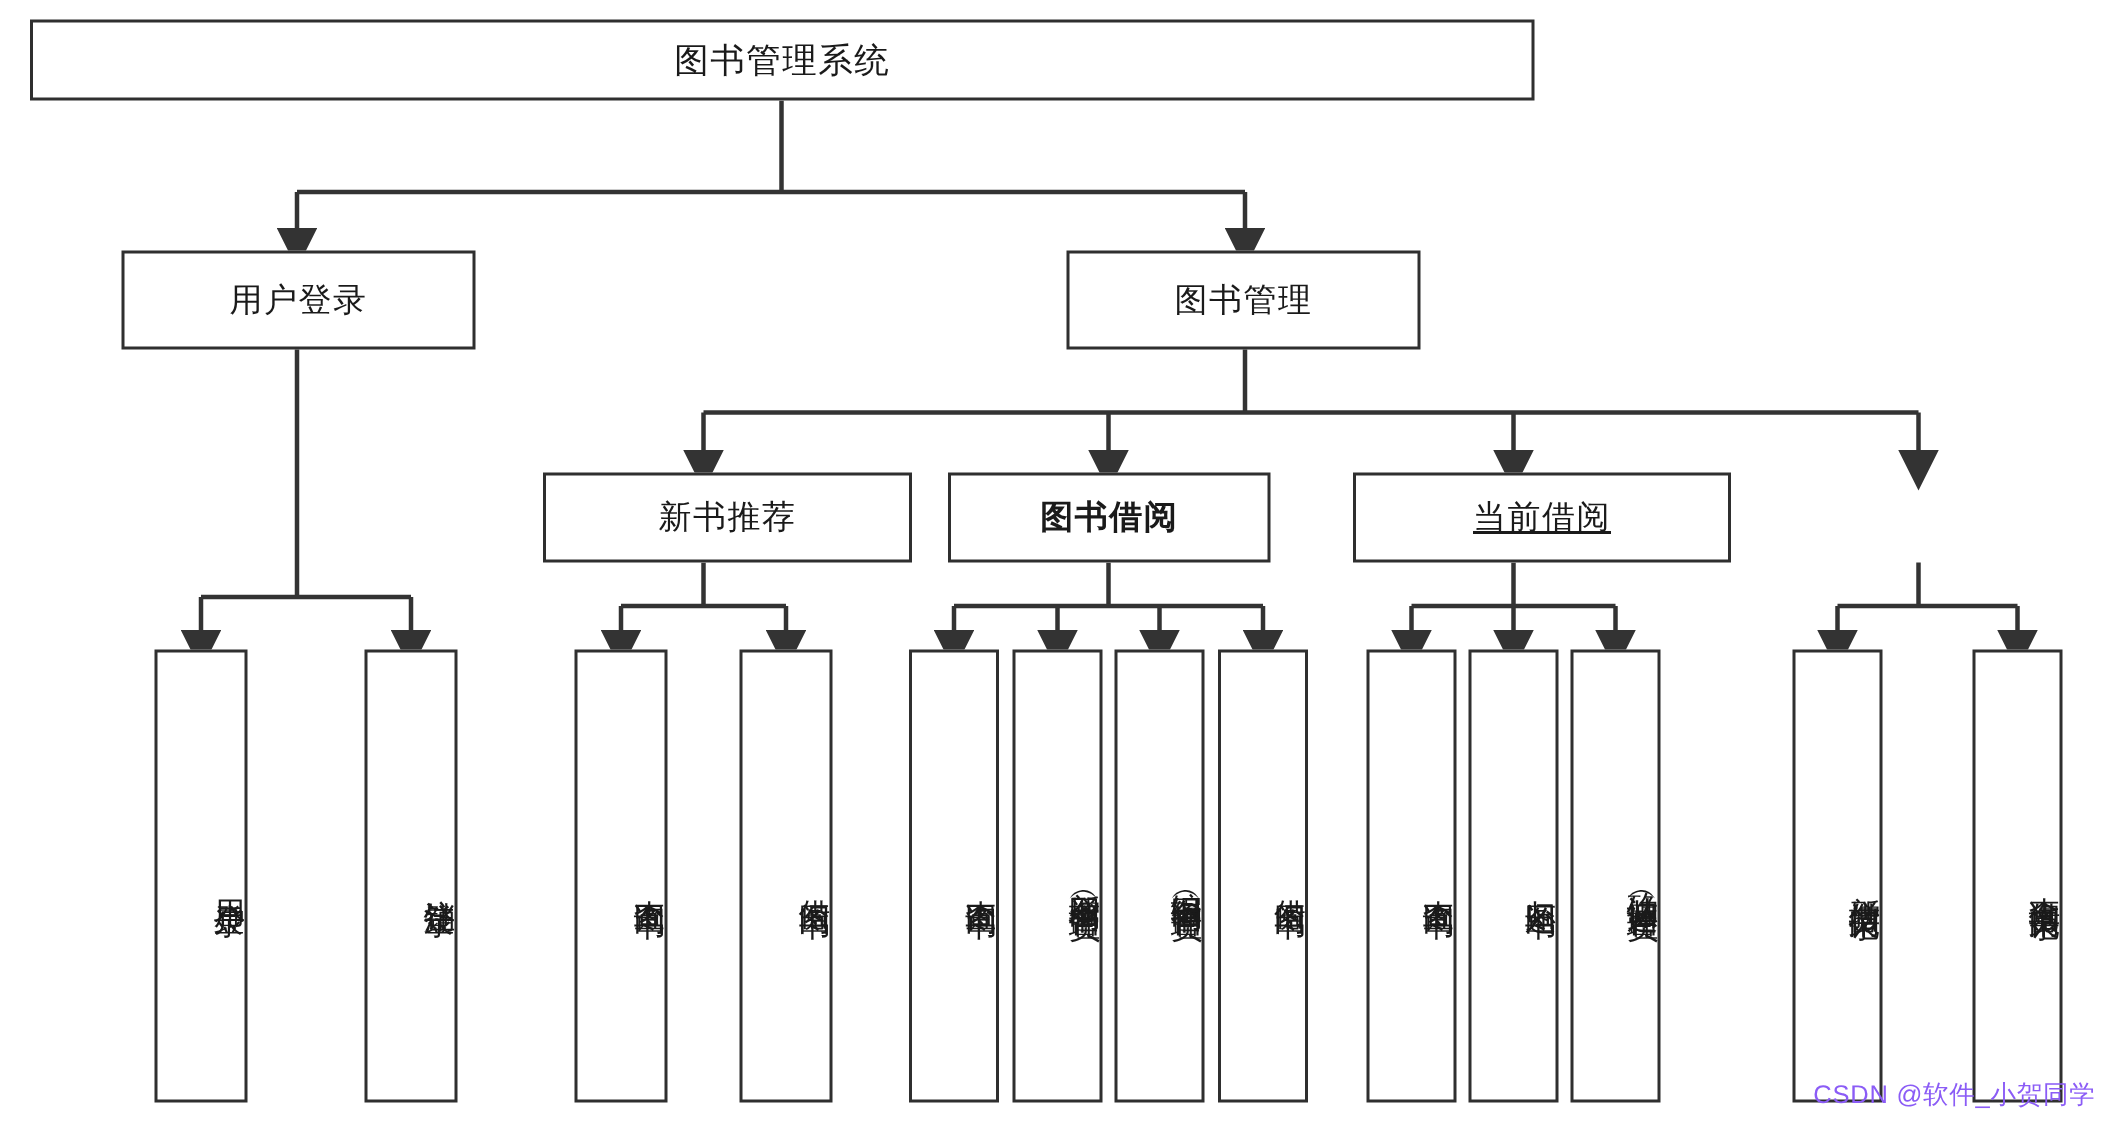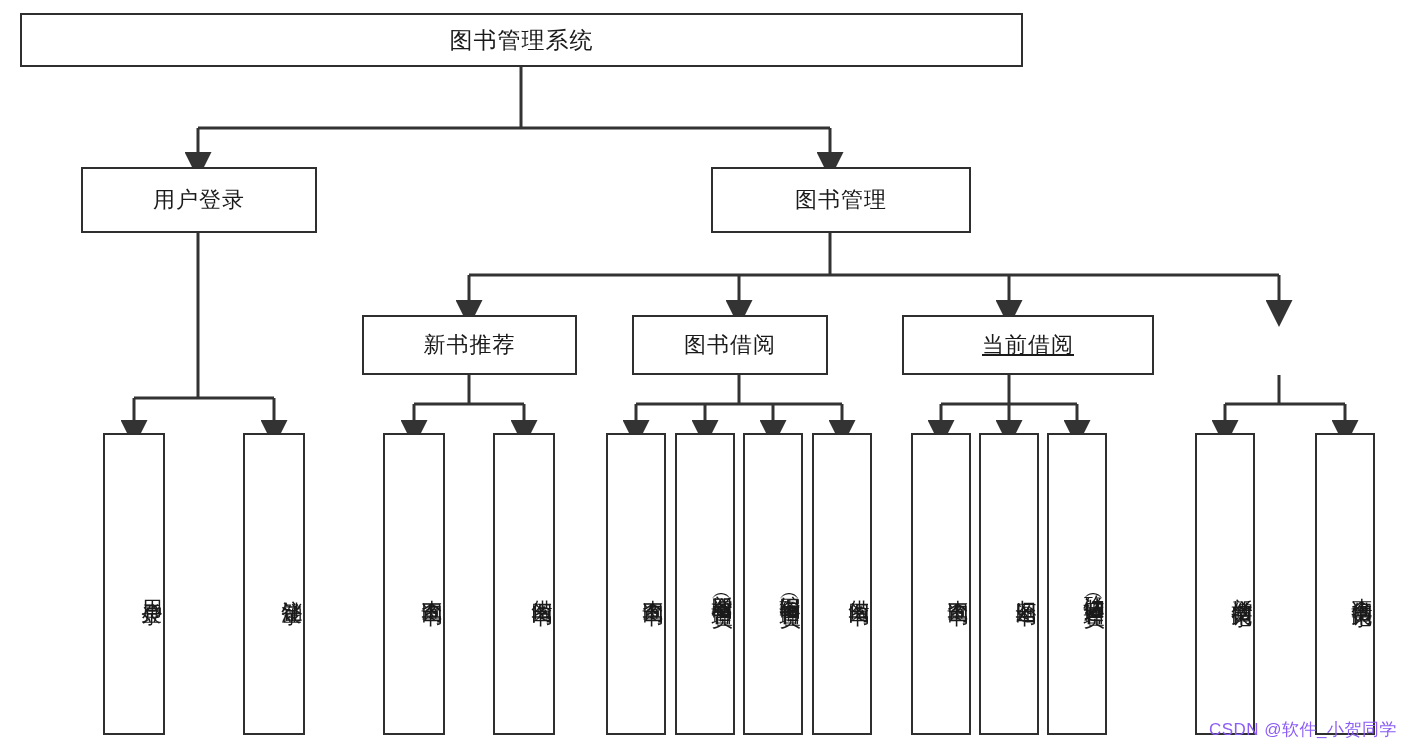--- a/index.html
+++ b/index.html
@@ -122,28 +122,28 @@
     </g>
   </svg>
 
   <div class="node horiz root" style="left:20px; top:13px; width:1003px; height:54px;">
     <span>图书管理系统</span>
   </div>
 
   <div class="node horiz" style="left:81px; top:167px; width:236px; height:66px;">
     <span>用户登录</span>
   </div>
-  <div class="node horiz" style="left:711px; top:167px; width:260px; height:66px;">
+  <div class="node horiz" style="left:711px; top:167px; width:236px; height:66px;">
     <span>图书管理</span>
   </div>
 
-  <div class="node horiz" style="left:362px; top:315px; width:215px; height:60px;">
+  <div class="node horiz" style="left:362px; top:315px; width:246px; height:60px;">
     <span>新书推荐</span>
   </div>
-  <div class="node horiz" style="left:632px; top:315px; width:196px; height:60px;">
+  <div class="node horiz" style="left:632px; top:315px; width:215px; height:60px;font-weight:bold;">
     <span>图书借阅</span>
   </div>
   <div class="node horiz" style="left:902px; top:315px; width:252px; height:60px;text-decoration:underline;">
     <span>当前借阅</span>
   </div>
 
   <div class="node vert" style="left:103px; top:433px; width:62px; height:302px;">
     <span class="vtext">用户登录</span>
   </div>
   <div class="node vert" style="left:243px; top:433px; width:62px; height:302px;">

